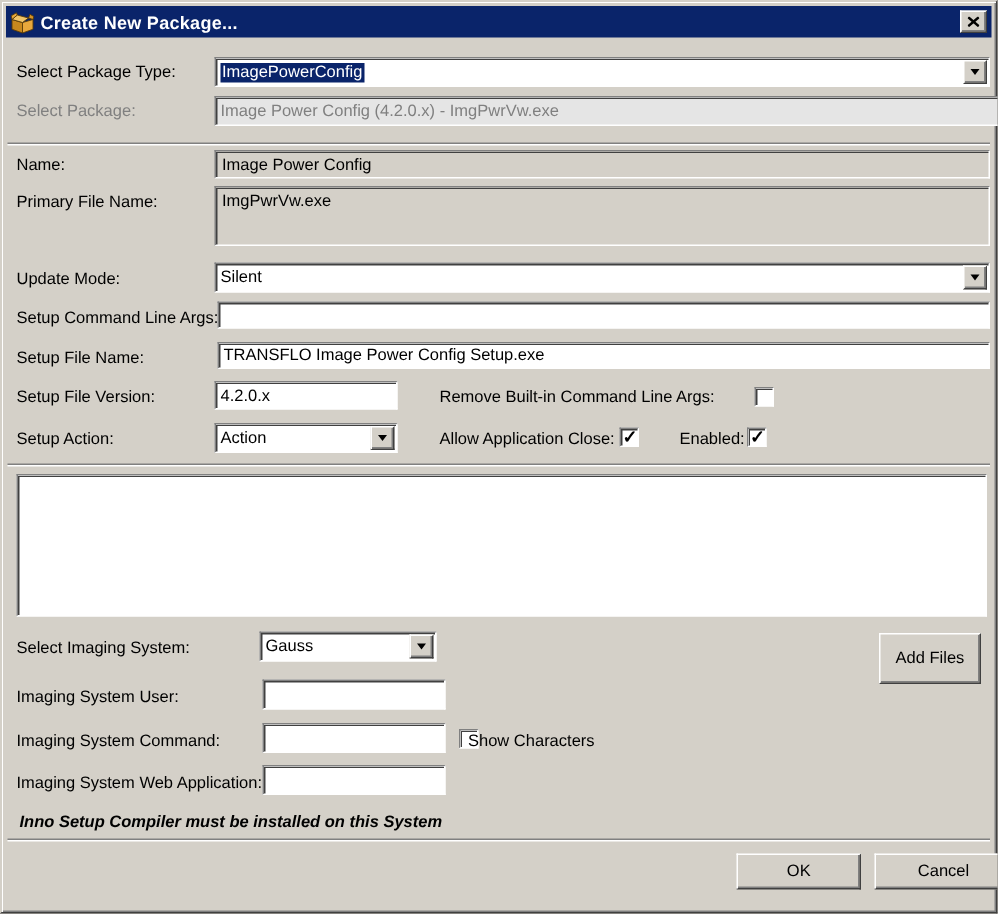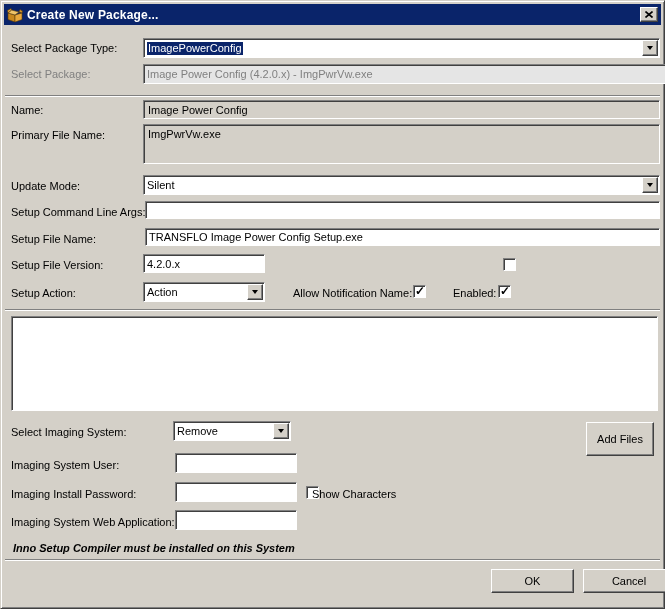--- a/index.html
+++ b/index.html
@@ -152,51 +152,52 @@
     </div>
 
     <div class="lbl" style="left:8px;top:203px;">Setup Command Line Args:</div>
     <input class="edit" style="left: 142px; top: 198px; width: 515px; height: 18px;" readonly="" value="">
 
     <div class="lbl" style="left:8px;top:230px;">Setup File Name:</div>
     <input class="edit" style="left: 142px; top: 225px; width: 515px; height: 18px;" readonly="" value="TRANSFLO Image Power Config Setup.exe">
 
     <div class="lbl" style="left:8px;top:256px;">Setup File Version:</div>
     <input class="edit" style="left: 140px; top: 251px; width: 122px; height: 19px;" readonly="" value="4.2.0.x">
+    <div class="lbl" style="left:290px;top:256px;">Remove Built-in Command Line Args:</div>
     <span class="checkbox" style="left:500px;top:255px;"></span>
 
     <div class="lbl" style="left:8px;top:284px;">Setup Action:</div>
     <div class="sunken combo" style="left:140px;top:279px;width:122px;height:20px;">
       <span class="combo-text">Action</span>
       <span class="combo-btn">
           <span class="arrow"></span>
         </span>
     </div>
-    <div class="lbl" style="left:290px;top:284px;">Allow Notification Name:</div>
+    <div class="lbl" style="left:290px;top:284px;">Allow Application Close:</div>
     <span class="checkbox checked" style="left:410px;top:282px;"></span>
     <div class="lbl" style="left:450px;top:284px;">Enabled:</div>
     <span class="checkbox checked" style="left:495px;top:282px;"></span>
 
     <div class="divider" style="top:306px;"></div>
 
     <div class="sunken" style="left:8px;top:313px;width:647px;height:95px;"></div>
 
     <div class="lbl" style="left:8px;top:423px;">Select Imaging System:</div>
     <div class="sunken combo" style="left:170px;top:418px;width:118px;height:20px;">
-      <span class="combo-text">Remove</span>
+      <span class="combo-text">Gauss</span>
       <span class="combo-btn">
           <span class="arrow"></span>
         </span>
     </div>
     <div class="btn" style="left:583px;top:419px;width:68px;height:34px;">Add Files</div>
 
     <div class="lbl" style="left:8px;top:456px;">Imaging System User:</div>
     <input class="edit" style="left: 172px; top: 450px; width: 122px; height: 20px;" readonly="" value="">
 
-    <div class="lbl" style="left:8px;top:485px;">Imaging Install Password:</div>
+    <div class="lbl" style="left:8px;top:485px;">Imaging System Command:</div>
     <input class="edit" style="left: 172px; top: 479px; width: 122px; height: 20px;" readonly="" value="">
     <span class="checkbox" style="left:303px;top:483px;"></span>
     <div class="lbl" style="left:309px;top:485px;">Show Characters</div>
 
     <div class="lbl" style="left:8px;top:513px;">Imaging System Web Application:</div>
     <input class="edit" style="left: 172px; top: 507px; width: 122px; height: 20px;" readonly="" value="">
 
     <div class="note" style="left:10px;top:539px;">Inno Setup Compiler must be installed on this System</div>
 
     <div class="divider" style="top:556px;"></div>

